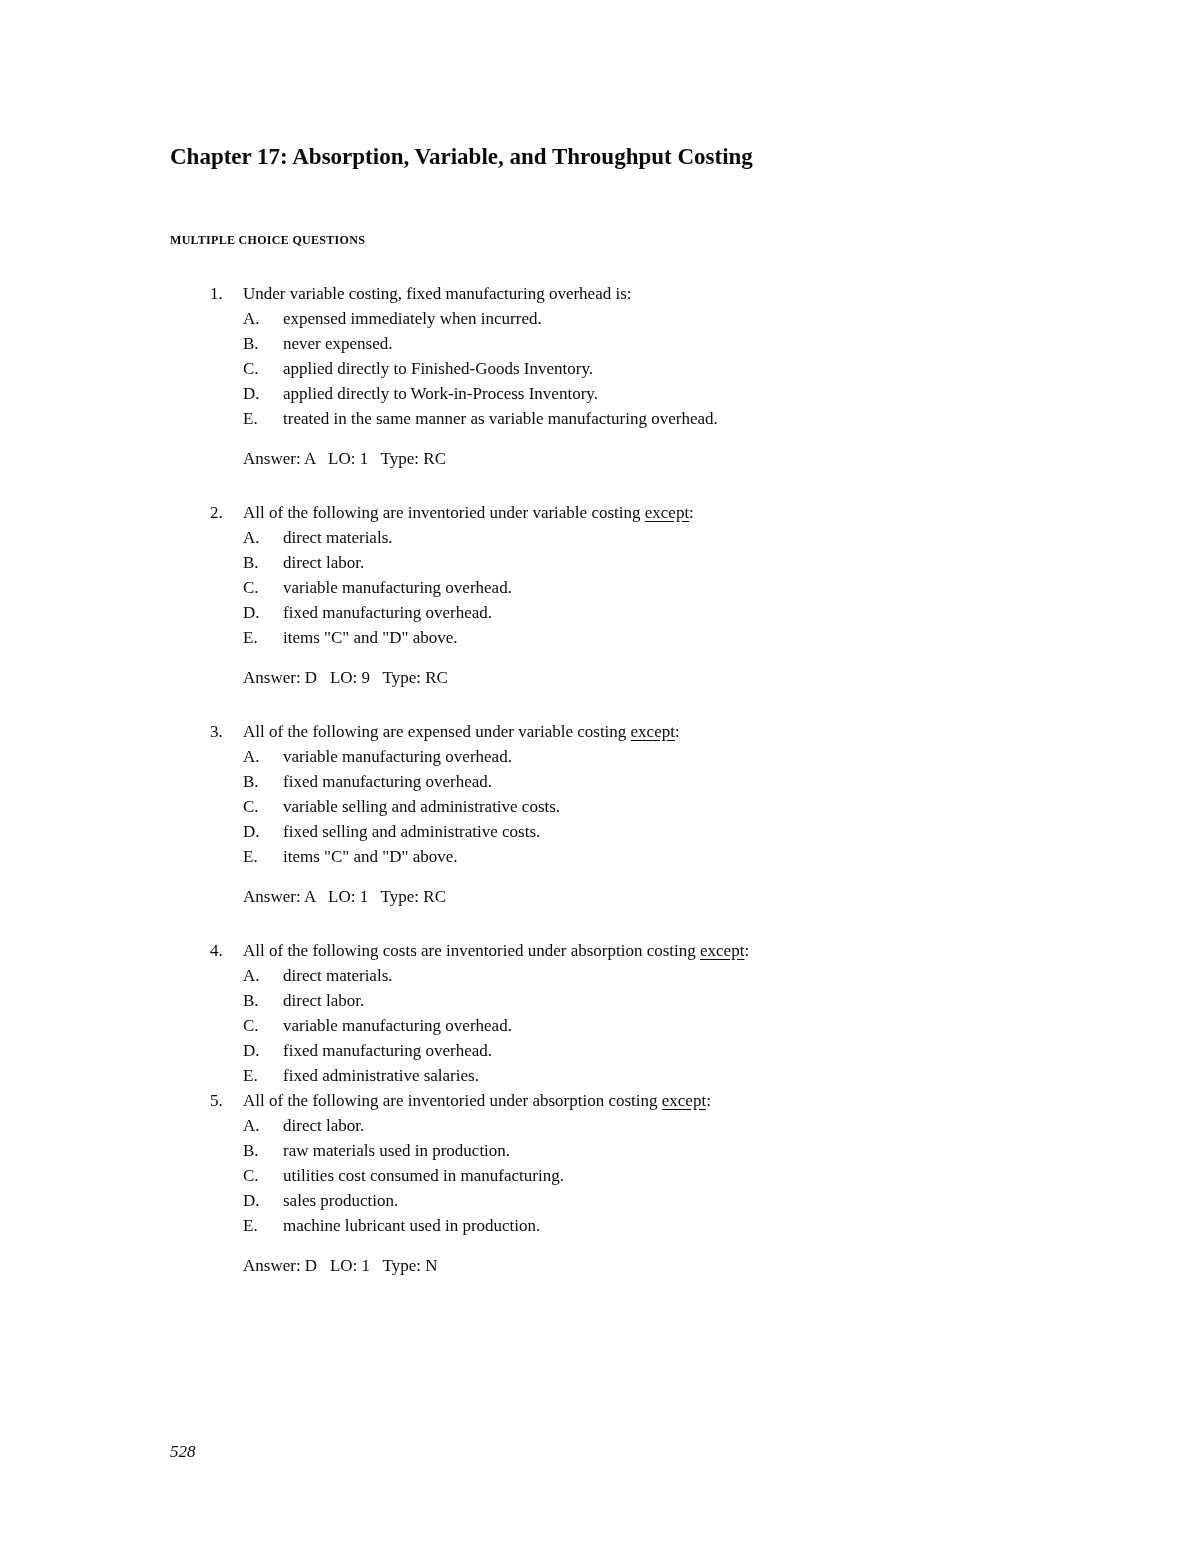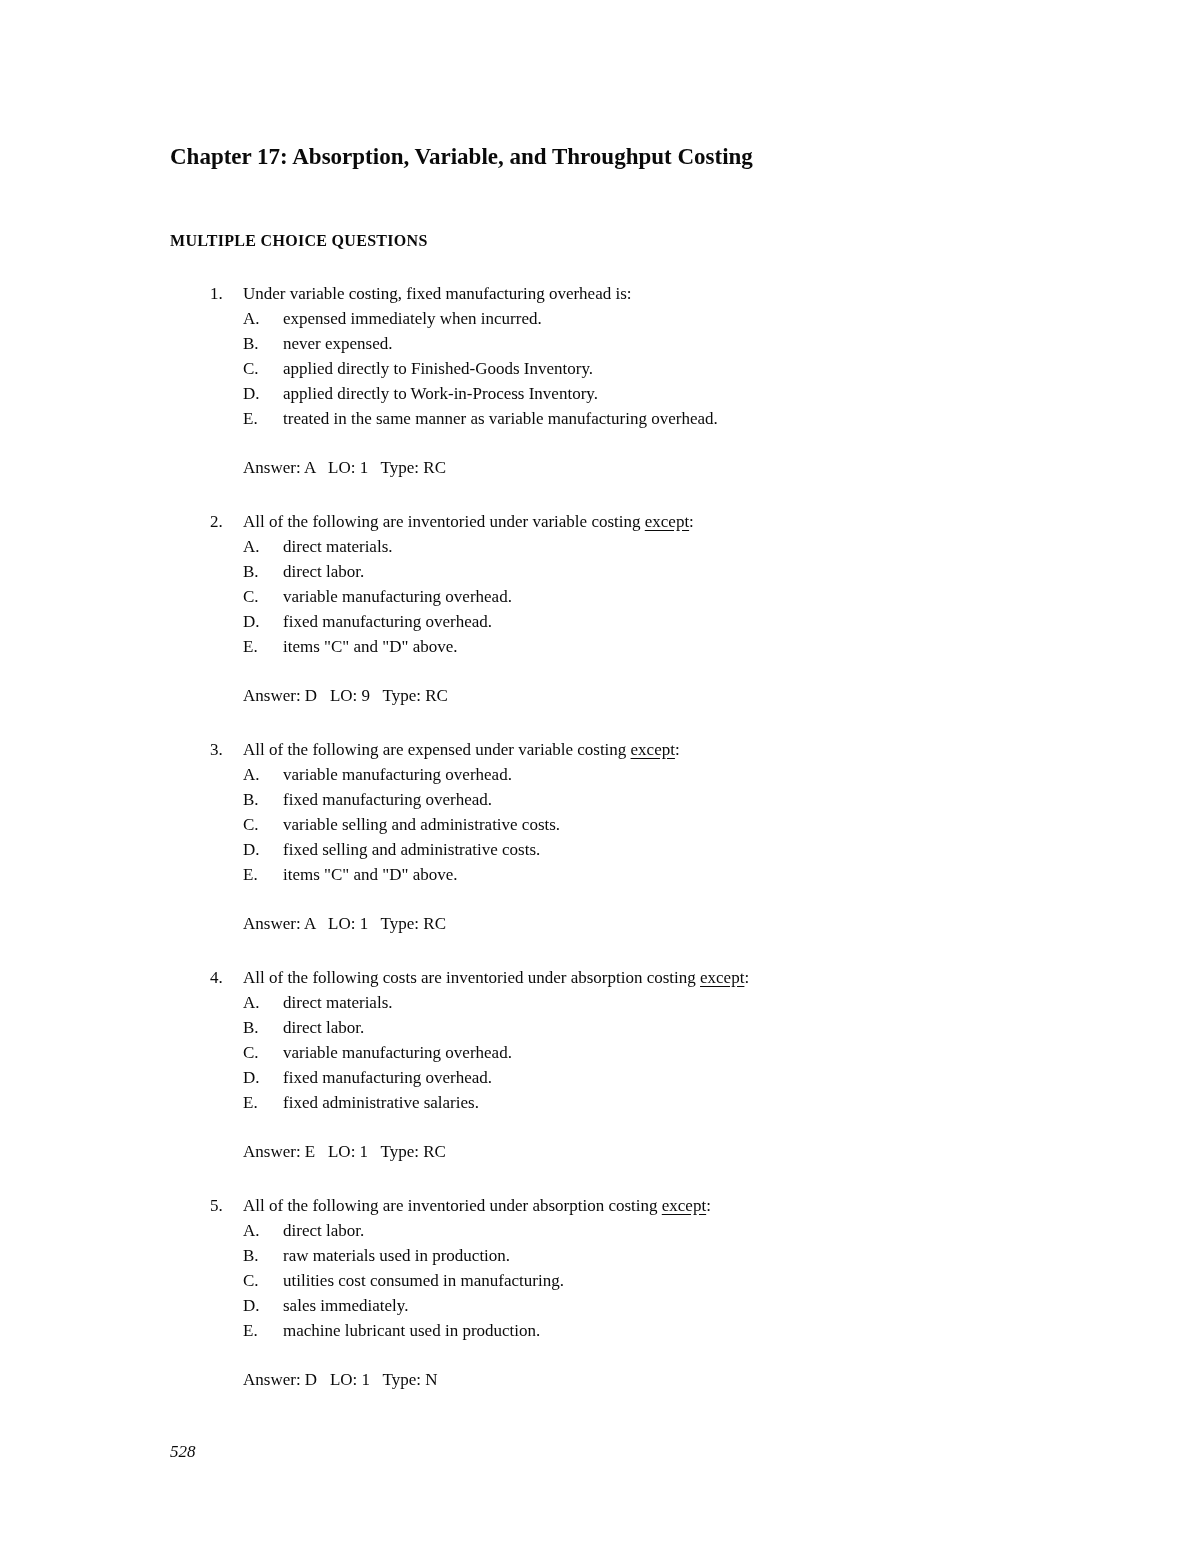--- a/index.html
+++ b/index.html
@@ -20,21 +20,21 @@
     line-height: 25px;
     overflow: hidden;
   }
   h1.doc-title {
     font-size: 23px;
     line-height: 30px;
     font-weight: bold;
     margin: 0 0 56px 0;
   }
   h2.section-heading {
-    font-size: 16px;
+    font-size: 12px;
     font-weight: bold;
     letter-spacing: 0.3px;
     margin: 0 0 28px 0;
   }
   .question {
     margin: 0;
   }
   .q-head {
     display: flex;
     align-items: flex-start;
@@ -59,21 +59,21 @@
   }
   .opt-letter {
     display: inline-block;
     width: 40px;
     flex: 0 0 auto;
   }
   .opt-text {
     flex: 1 1 auto;
   }
   .answer-line {
-    margin: 24px 0 29px 73px;
+    margin: 15px 0 29px 73px;
     white-space: pre-wrap;
   }
   .footer {
     position: absolute;
     left: 170px;
     right: 135px;
     bottom: 68px;
     display: flex;
     justify-content: flex-start;
     align-items: baseline;
@@ -191,42 +191,41 @@
           <span class="opt-text">variable manufacturing overhead.</span>
         </div>
         <div class="opt">
           <span class="opt-letter">D.</span>
           <span class="opt-text">fixed manufacturing overhead.</span>
         </div>
         <div class="opt">
           <span class="opt-letter">E.</span>
           <span class="opt-text">fixed administrative salaries.</span>
         </div>
-        <div class="answer-line">Answer: E   LO: 1   Type: RC</div>
       </div>
       <div class="question">
         <div class="q-head">
           <span class="q-num">5.</span>
           <span class="q-stem">All of the following are inventoried under absorption costing <u>except</u>:</span>
         </div>
         <div class="opt">
           <span class="opt-letter">A.</span>
           <span class="opt-text">direct labor.</span>
         </div>
         <div class="opt">
           <span class="opt-letter">B.</span>
           <span class="opt-text">raw materials used in production.</span>
         </div>
         <div class="opt">
           <span class="opt-letter">C.</span>
           <span class="opt-text">utilities cost consumed in manufacturing.</span>
         </div>
         <div class="opt">
           <span class="opt-letter">D.</span>
-          <span class="opt-text">sales immediately.</span>
+          <span class="opt-text">sales production.</span>
         </div>
         <div class="opt">
           <span class="opt-letter">E.</span>
           <span class="opt-text">machine lubricant used in production.</span>
         </div>
         <div class="answer-line">Answer: D   LO: 1   Type: N</div>
       </div>
     </div>
 
   <div class="footer">

